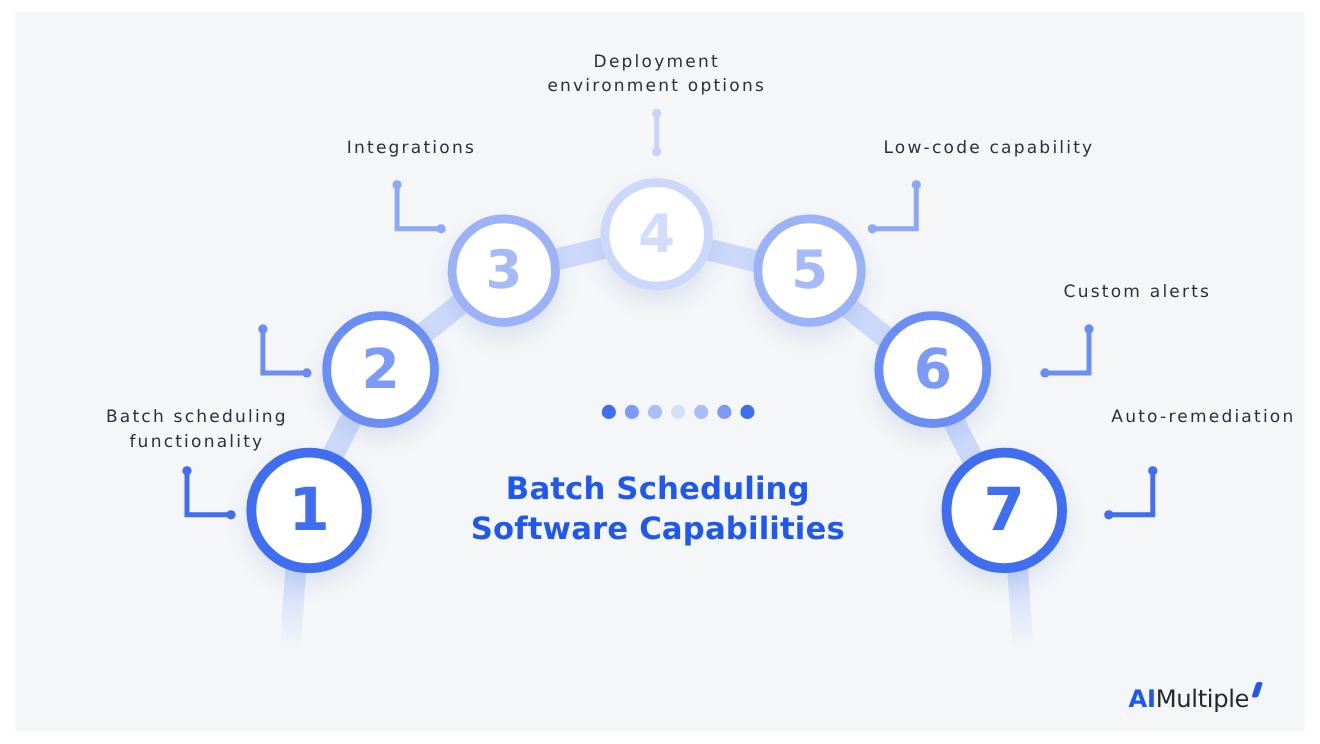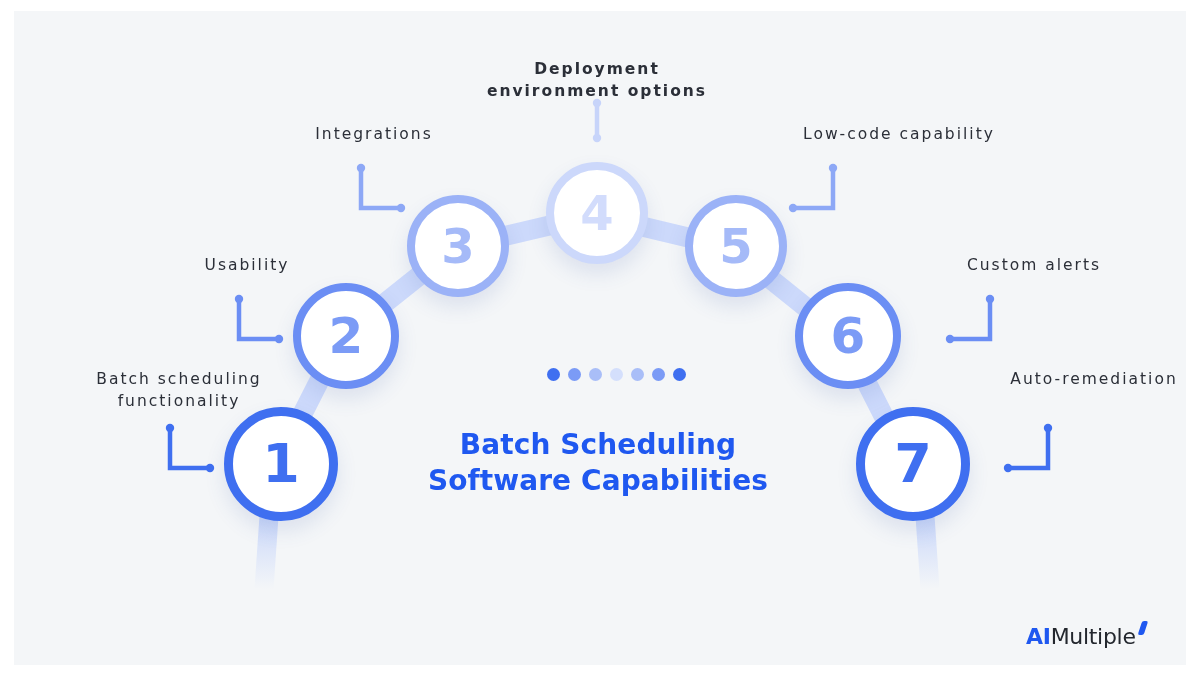--- a/index.html
+++ b/index.html
@@ -178,23 +178,22 @@
       </div>
     <div class="node" style="width: 106px; height: 106px; left: 781px; top: 272px; border: 8px solid rgb(107, 142, 244); color: rgb(123, 155, 246); font-size: 50px; box-shadow: rgba(60, 90, 170, 0.13) 0px 10px 20px;">
         <span>6</span>
       </div>
     <div class="node" style="width: 114px; height: 114px; left: 842px; top: 396px; border: 9px solid rgb(63, 111, 240); color: rgb(63, 111, 240); font-size: 54px; box-shadow: rgba(60, 90, 170, 0.13) 0px 10px 20px;">
         <span>7</span>
       </div>
 
     <div class="label left" style="left:50px;top:357px;width:230px;">Batch scheduling
 functionality</div>
-    <div class="label left" style="left:133px;top:243px;width:200px;">Usability</div>
     <div class="label left" style="left:250px;top:112px;width:220px;">Integrations</div>
-    <div class="label center" style="left:443px;top:47px;width:280px;font-weight:bold;">Deployment
+    <div class="label center" style="left:443px;top:34px;width:280px;">Deployment
 environment options</div>
     <div class="label left" style="left:755px;top:112px;width:260px;">Low-code capability</div>
     <div class="label left" style="left:910px;top:243px;width:220px;">Custom alerts</div>
     <div class="label left" style="left:965px;top:357px;width:230px;">Auto-remediation</div>
 
     <div id="dots" style="left:533px;top:357px;">
         <i style="background: rgb(63, 111, 240);"></i>
         <i style="background: rgb(123, 155, 246);"></i>
         <i style="background: rgb(169, 190, 248);"></i>
         <i style="background: rgb(212, 223, 252);"></i>

